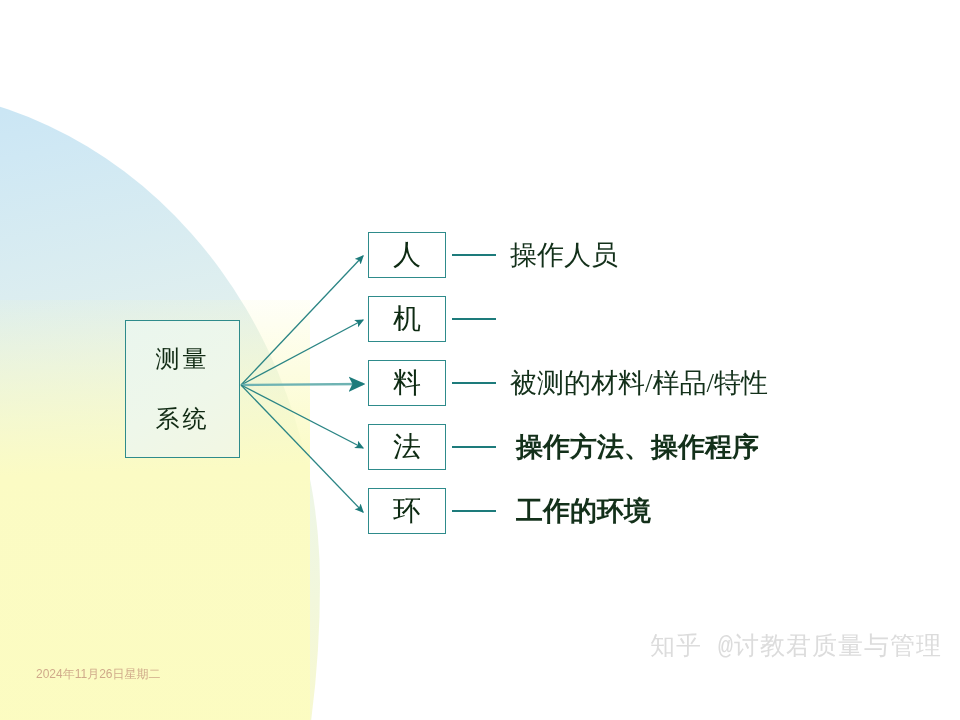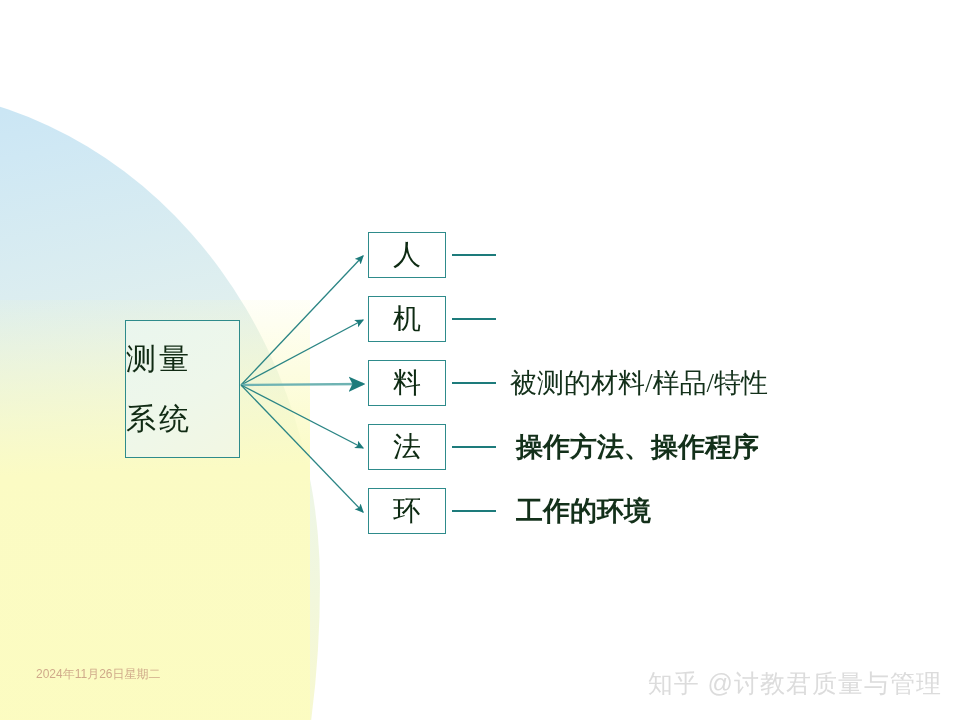--- a/index.html
+++ b/index.html
@@ -63,24 +63,25 @@
     position: absolute;
     left: 125px;
     top: 320px;
     width: 115px;
     height: 138px;
     box-sizing: border-box;
     border: 1.5px solid #2e8b8b;
     background: linear-gradient(150deg, #eaf6ee 0%, #eef7ea 55%, #f2f7e2 100%);
     display: flex;
     flex-direction: column;
+    align-items: center;
     justify-content: center;
     gap: 26px;
     color: #102a13;
-    font-size: 30px;
+    font-size: 24px;
     line-height: 34px;
     letter-spacing: 3px;
   }
   #center-box .line { display: block; }
 
   
   #arrows {
     position: absolute;
     left: 0; top: 0;
     width: 960px; height: 720px;
@@ -138,22 +139,22 @@
     top: 664px;
     font-family: "Liberation Sans", "DejaVu Sans", sans-serif;
     font-size: 12px;
     line-height: 20px;
     color: #cfa98a;
     white-space: nowrap;
   }
   #watermark {
     position: absolute;
     right: 18px;
-    top: 668px;
-    font-family: Liberation Sans, sans-serif;
+    top: 633px;
+    font-family: Liberation Mono, monospace;
     font-size: 25px;
     line-height: 30px;
     color: #dcdcdc;
     letter-spacing: 1px;
     white-space: nowrap;
     margin-left: 24px;
   }
 </style>
 </head>
 <body>
@@ -180,20 +181,21 @@
   </svg>
 
   <div id="center-box">
     <span class="line">测量</span>
     <span class="line">系统</span>
   </div>
 
   <div class="branch" id="branch-0">
     <div class="branch-box">人</div>
     <div class="branch-line"></div>
+    <div class="branch-text pad-sm">操作人员</div>
   </div>
 
   <div class="branch" id="branch-1">
     <div class="branch-box">机</div>
     <div class="branch-line"></div>
   </div>
 
   <div class="branch" id="branch-2">
     <div class="branch-box">料</div>
     <div class="branch-line"></div>

